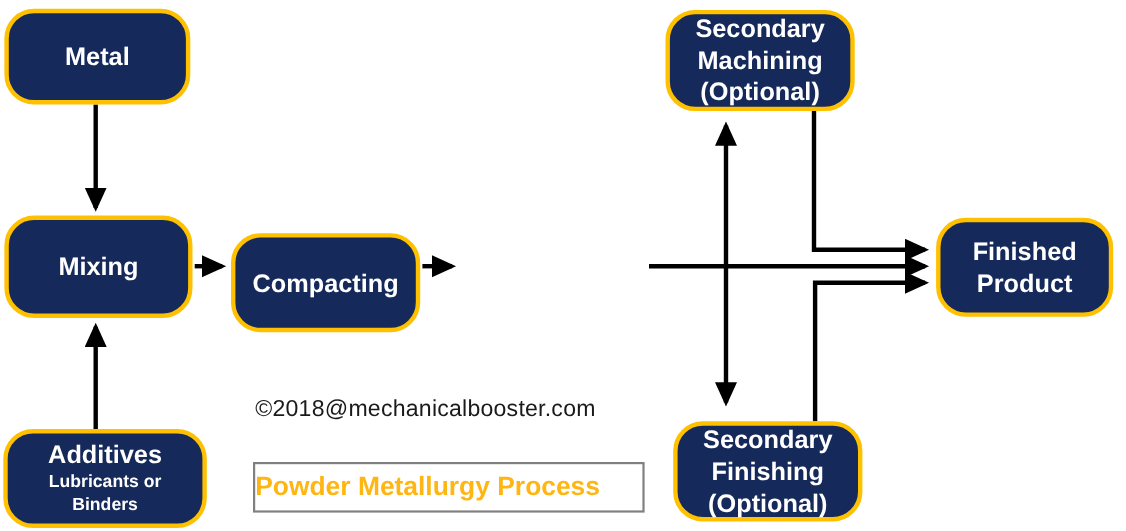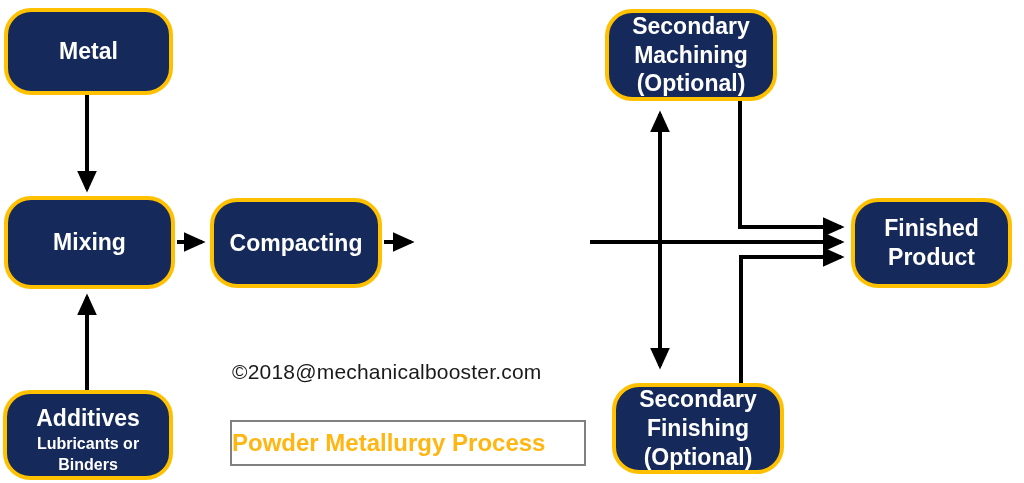--- a/index.html
+++ b/index.html
@@ -15,22 +15,22 @@
     background:var(--box-fill, #15295B);
     border:4px solid var(--box-border, #FFC000);
     border-radius:27px;
     color:var(--box-text, #fff);
     display:flex; flex-direction:column; align-items:center; justify-content:center;
     text-align:center; font-weight:bold; font-size:23px; line-height:1.25;
   }
   .node .sub { font-size:16px; line-height:1.35; }
   .n-metal      { left:4px;   top:8px;   width:169px; height:87px; }
   .n-mixing     { left:4px;   top:196px; width:171px; height:93px; }
-  .n-additives  { left:3px;   top:390px; width:170px; height:90px;justify-content:flex-end; }
-  .n-compacting { left:210px; top:198px; width:172px; height:90px; }
+  .n-additives  { left:3px;   top:390px; width:185px; height:90px; }
+  .n-compacting { left:210px; top:212px; width:172px; height:90px; }
   .n-sintering  { left:419px; top:198px; width:171px; height:90px; }
   .n-secmach    { left:605px; top:9px;   width:172px; height:92px; }
   .n-finished   { left:851px; top:198px; width:161px; height:90px; }
   .n-secfin     { left:612px; top:383px; width:172px; height:91px; }
   .copyright {
     position:absolute; left:232px; top:360px;
     font-size:21px; color:#1a1a1a; letter-spacing:0.2px;
   }
   .title-box {
     position:absolute; left:230px; top:420px; width:356px; height:46px;

